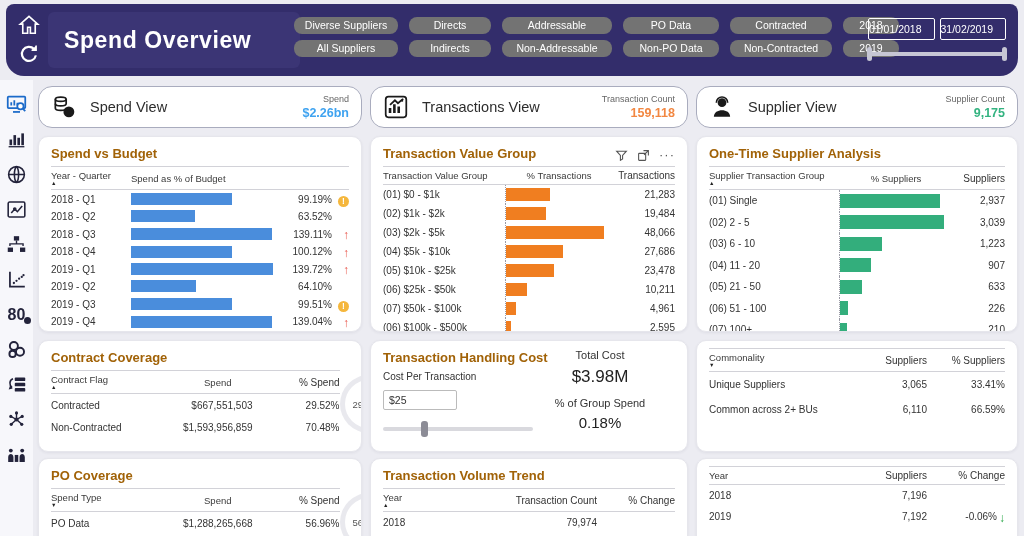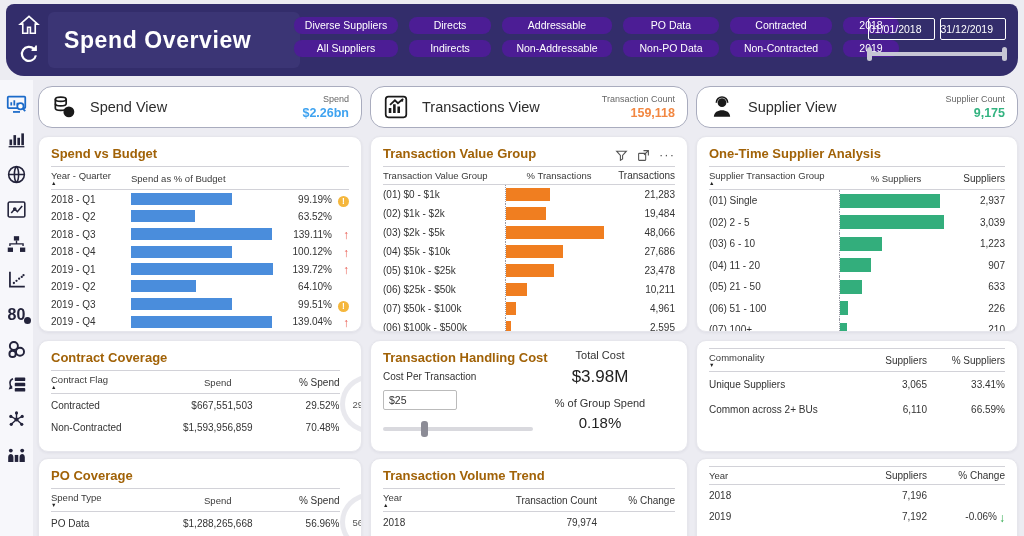--- a/index.html
+++ b/index.html
@@ -9,21 +9,21 @@
   .hdr{position:absolute;left:6px;top:4px;width:1012px;height:72px;background:#332D6B;
        border-radius:8px 8px 18px 18px;}
   .nav-ico{position:absolute;left:12px;top:10px;display:flex;flex-direction:column;gap:7px;}
   .nav-ico div{width:22px;height:22px;cursor:pointer;}
   .title-box{position:absolute;left:42px;top:8px;width:252px;height:56px;background:#3B3575;
        border-radius:6px;display:flex;align-items:center;padding-left:16px;box-sizing:border-box;
        color:#fff;font-size:23px;font-weight:bold;letter-spacing:.6px;}
   .filters{position:absolute;left:288px;top:13px;display:flex;gap:11px;}
   .fgroup{display:flex;flex-direction:column;gap:6px;}
   .g0{width:104px}.g1{width:82px}.g2{width:110px}.g3{width:96px}.g4{width:102px}.g5{width:56px}
-  .hbtn{background:#4c1d95;color:#fff;border:none;border-radius:8px;font-size:10.5px;
+  .hbtn{background:#737373;color:#fff;border:none;border-radius:8px;font-size:10.5px;
        font-family:inherit;height:17px;line-height:17px;padding:0 4px;text-align:center;cursor:pointer;white-space:nowrap;}
   .dates{position:absolute;right:12px;top:14px;width:138px;}
   .date-row{display:flex;gap:5px;}
   .date-box{flex:1;border:1px solid #fff;border-radius:2px;color:#fff;font-size:10.5px;
        text-align:left;padding:4px 0;cursor:pointer;}
   .range{position:relative;height:4px;background:#C6C6D4;border-radius:2px;margin-top:12px;cursor:pointer;}
   .range .kn{position:absolute;top:-5px;width:5px;height:14px;background:#C6C6D4;border-radius:3px;}
   .range .l{left:-1px}.range .r{right:-1px}
   
   .sidebar{position:absolute;left:0;top:80px;width:33px;height:456px;background:#F7F7FB;
@@ -151,21 +151,21 @@
       <button class="hbtn">Non-Contracted</button>
     </div>
     <div class="fgroup g5">
       <button class="hbtn">2018</button>
       <button class="hbtn">2019</button>
     </div>
   </div>
   <div class="dates">
     <div class="date-row">
       <div class="date-box">01/01/2018</div>
-      <div class="date-box">31/12/2019</div>
+      <div class="date-box">31/02/2019</div>
     </div>
     <div class="range">
       <span class="kn l"></span>
       <span class="kn r"></span>
     </div>
   </div>
 </header>
 
 <nav class="sidebar">
   <div class="sicon active">

